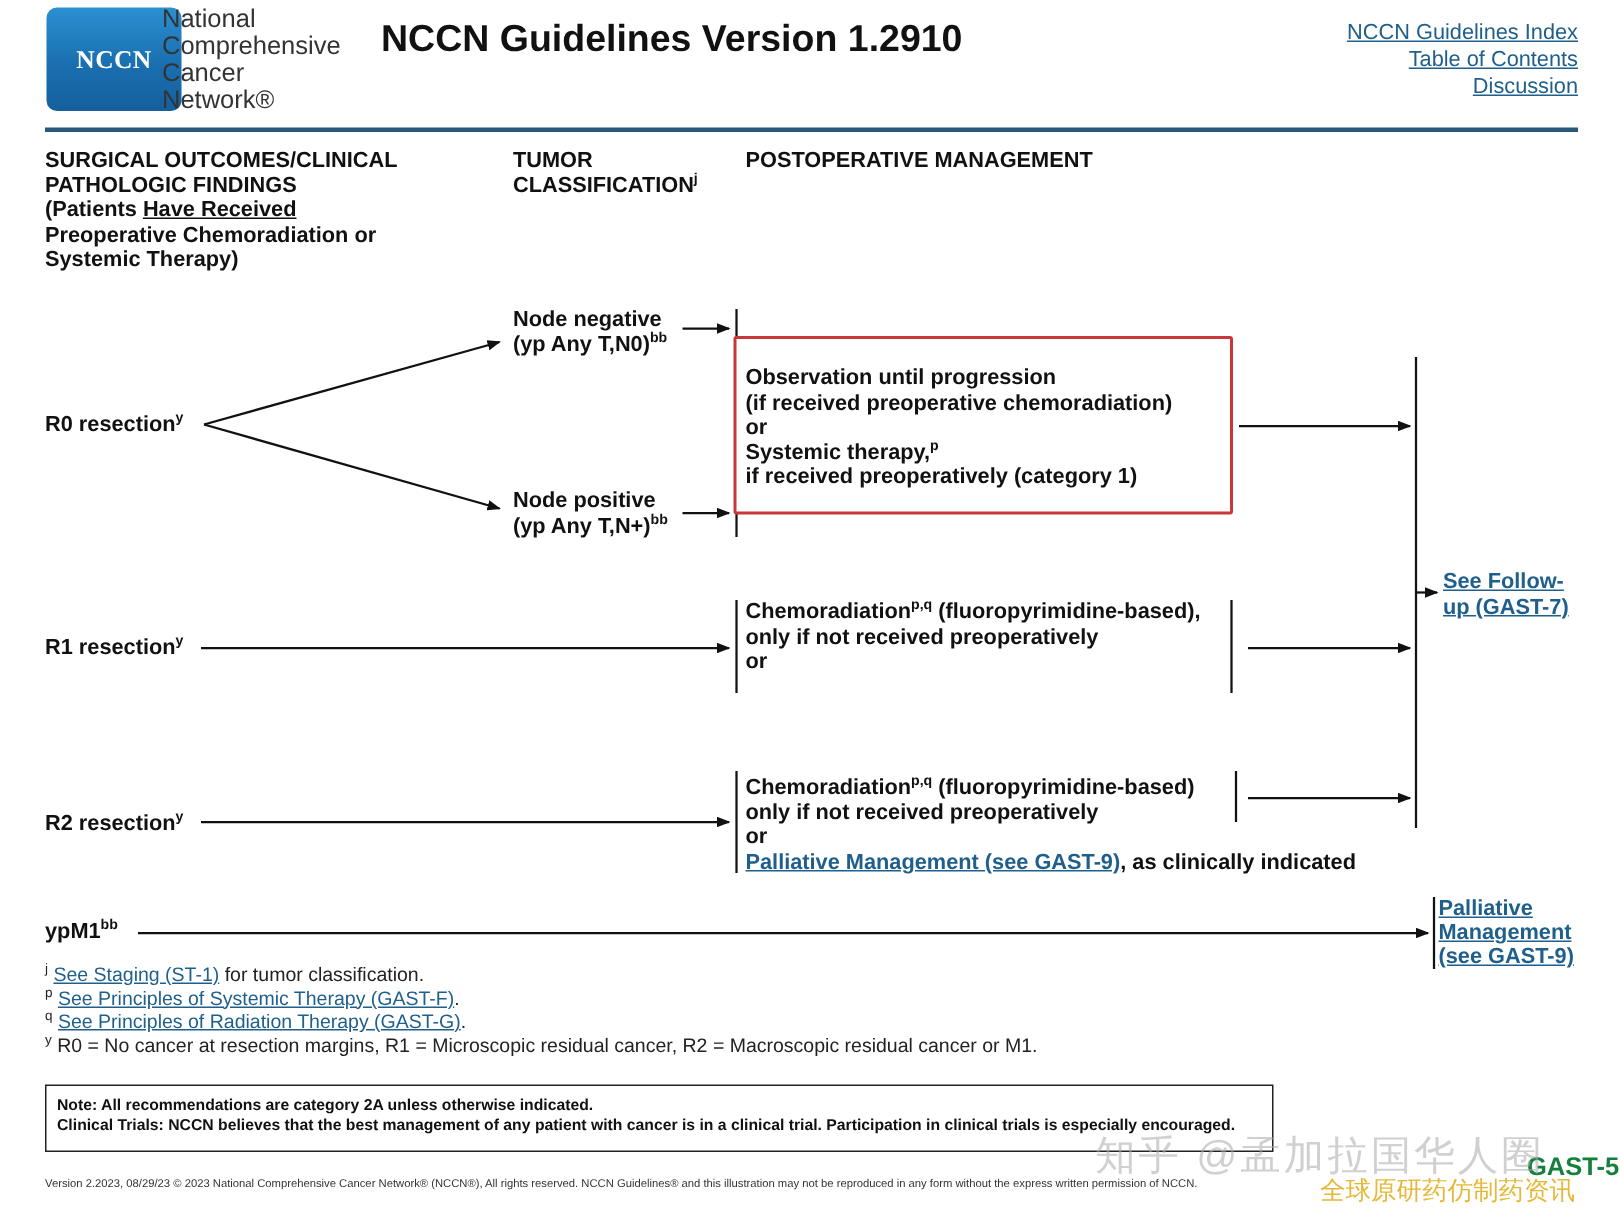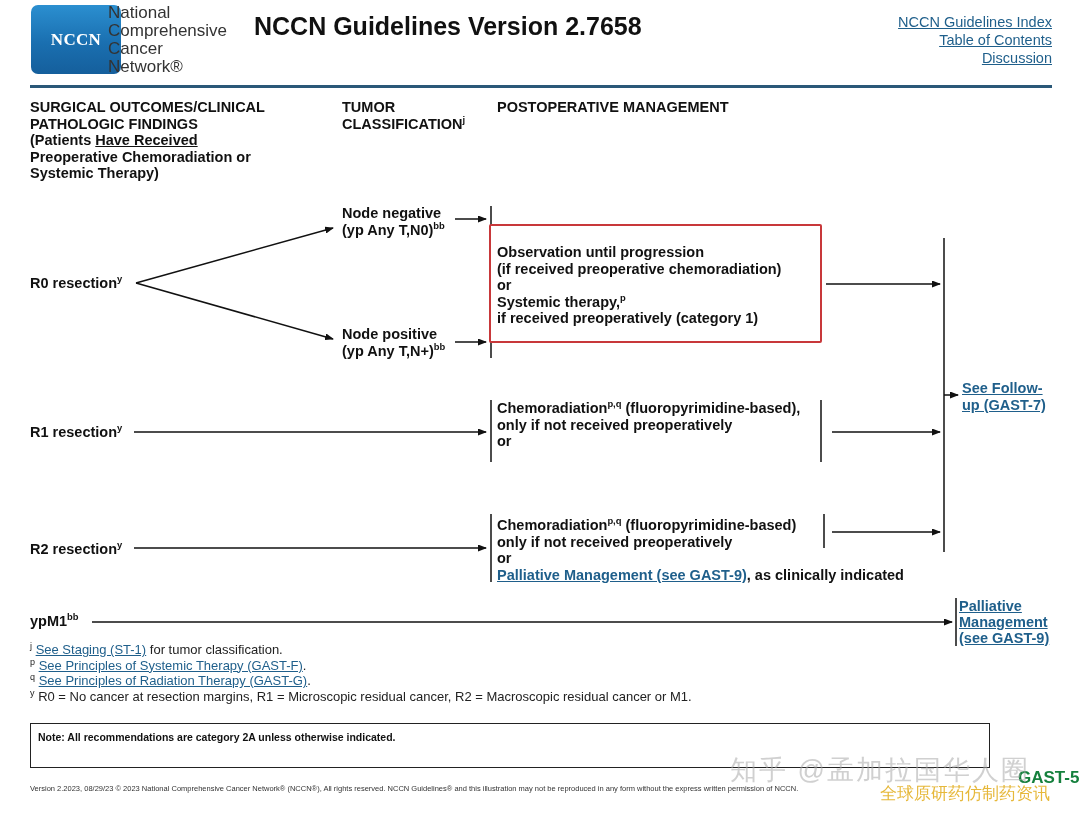--- a/index.html
+++ b/index.html
@@ -28,42 +28,42 @@
   
   .lbl { font-weight: bold; font-size: 14.5px; line-height: 16.5px; white-space: nowrap; }
   .box-text { font-weight: bold; font-size: 14.5px; line-height: 16.5px; white-space: nowrap; }
 
   .red-box { left: 489px; top: 224px; width: 333px; height: 119px; border: 2.5px solid #c8383a; border-radius: 2px; background: #fff; }
 
   .footnotes { left: 30px; top: 642px; font-size: 13px; line-height: 15.5px; color: #222; }
   .footnotes .fn { white-space: nowrap; }
   .footnotes sup { font-size: 9px; }
 
-  .note-box { left: 30px; top: 723px; width: 960px; height: 45px; border: 1.5px solid #222; padding: 7px 0 0 7px; font-size: 10.5px; line-height: 13px; font-weight: bold; color: #111; }
+  .note-box { left: 30px; top: 723px; width: 819px; height: 45px; border: 1.5px solid #222; padding: 7px 0 0 7px; font-size: 10.5px; line-height: 13px; font-weight: bold; color: #111; }
   .note-box div { white-space: nowrap; }
 
   .copyright { left: 30px; top: 784px; font-size: 7.5px; color: #333; white-space: nowrap; }
   .page-id { left: 1018px; top: 768px; font-size: 17px; font-weight: bold; color: #15803d; }
   .watermark1 { left: 730px; top: 752px; font-size: 27px; color: rgba(170,170,170,0.55); letter-spacing: 2px; white-space: nowrap; }
   .watermark2 { left: 880px; top: 782px; font-size: 17px; color: #e6b83a; white-space: nowrap; }
 </style>
 </head>
 <body>
 
 <div class="abs logo-box">
   <span>NCCN</span>
 </div>
 <div class="abs org-name">
   <div>National</div>
   <div>Comprehensive</div>
   <div>Cancer</div>
   <div>Network®</div>
 </div>
 <div class="abs doc-title">
-  <div>NCCN Guidelines Version 2.7658</div>
+  <div>NCCN Guidelines Version 1.2910</div>
 </div>
 <div class="abs nav-links">
   <a class="link">NCCN Guidelines Index</a>
   <a class="link">Table of Contents</a>
   <a class="link">Discussion</a>
 </div>
 <div class="abs rule"></div>
 
 <div class="abs colhead" style="left:30px; top:99px;">
   <div>SURGICAL OUTCOMES/CLINICAL</div>
@@ -172,19 +172,20 @@
 
 <div class="abs footnotes">
   <div class="fn"><sup>j</sup> <a class="link">See Staging (ST-1)</a><span> for tumor classification.</span></div>
   <div class="fn"><sup>p</sup> <a class="link">See Principles of Systemic Therapy (GAST-F)</a><span>.</span></div>
   <div class="fn"><sup>q</sup> <a class="link">See Principles of Radiation Therapy (GAST-G)</a><span>.</span></div>
   <div class="fn"><sup>y</sup> <span>R0 = No cancer at resection margins, R1 = Microscopic residual cancer, R2 = Macroscopic residual cancer or M1.</span></div>
 </div>
 
 <div class="abs note-box">
   <div>Note: All recommendations are category 2A unless otherwise indicated.</div>
+  <div>Clinical Trials: NCCN believes that the best management of any patient with cancer is in a clinical trial. Participation in clinical trials is especially encouraged.</div>
 </div>
 
 <div class="abs copyright">Version 2.2023, 08/29/23 © 2023 National Comprehensive Cancer Network® (NCCN®), All rights reserved. NCCN Guidelines® and this illustration may not be reproduced in any form without the express written permission of NCCN.</div>
 <div class="abs page-id">GAST-5</div>
 
 <div class="abs watermark1">知乎 @孟加拉国华人圈</div>
 <div class="abs watermark2">全球原研药仿制药资讯</div>
 
 </body></html>

